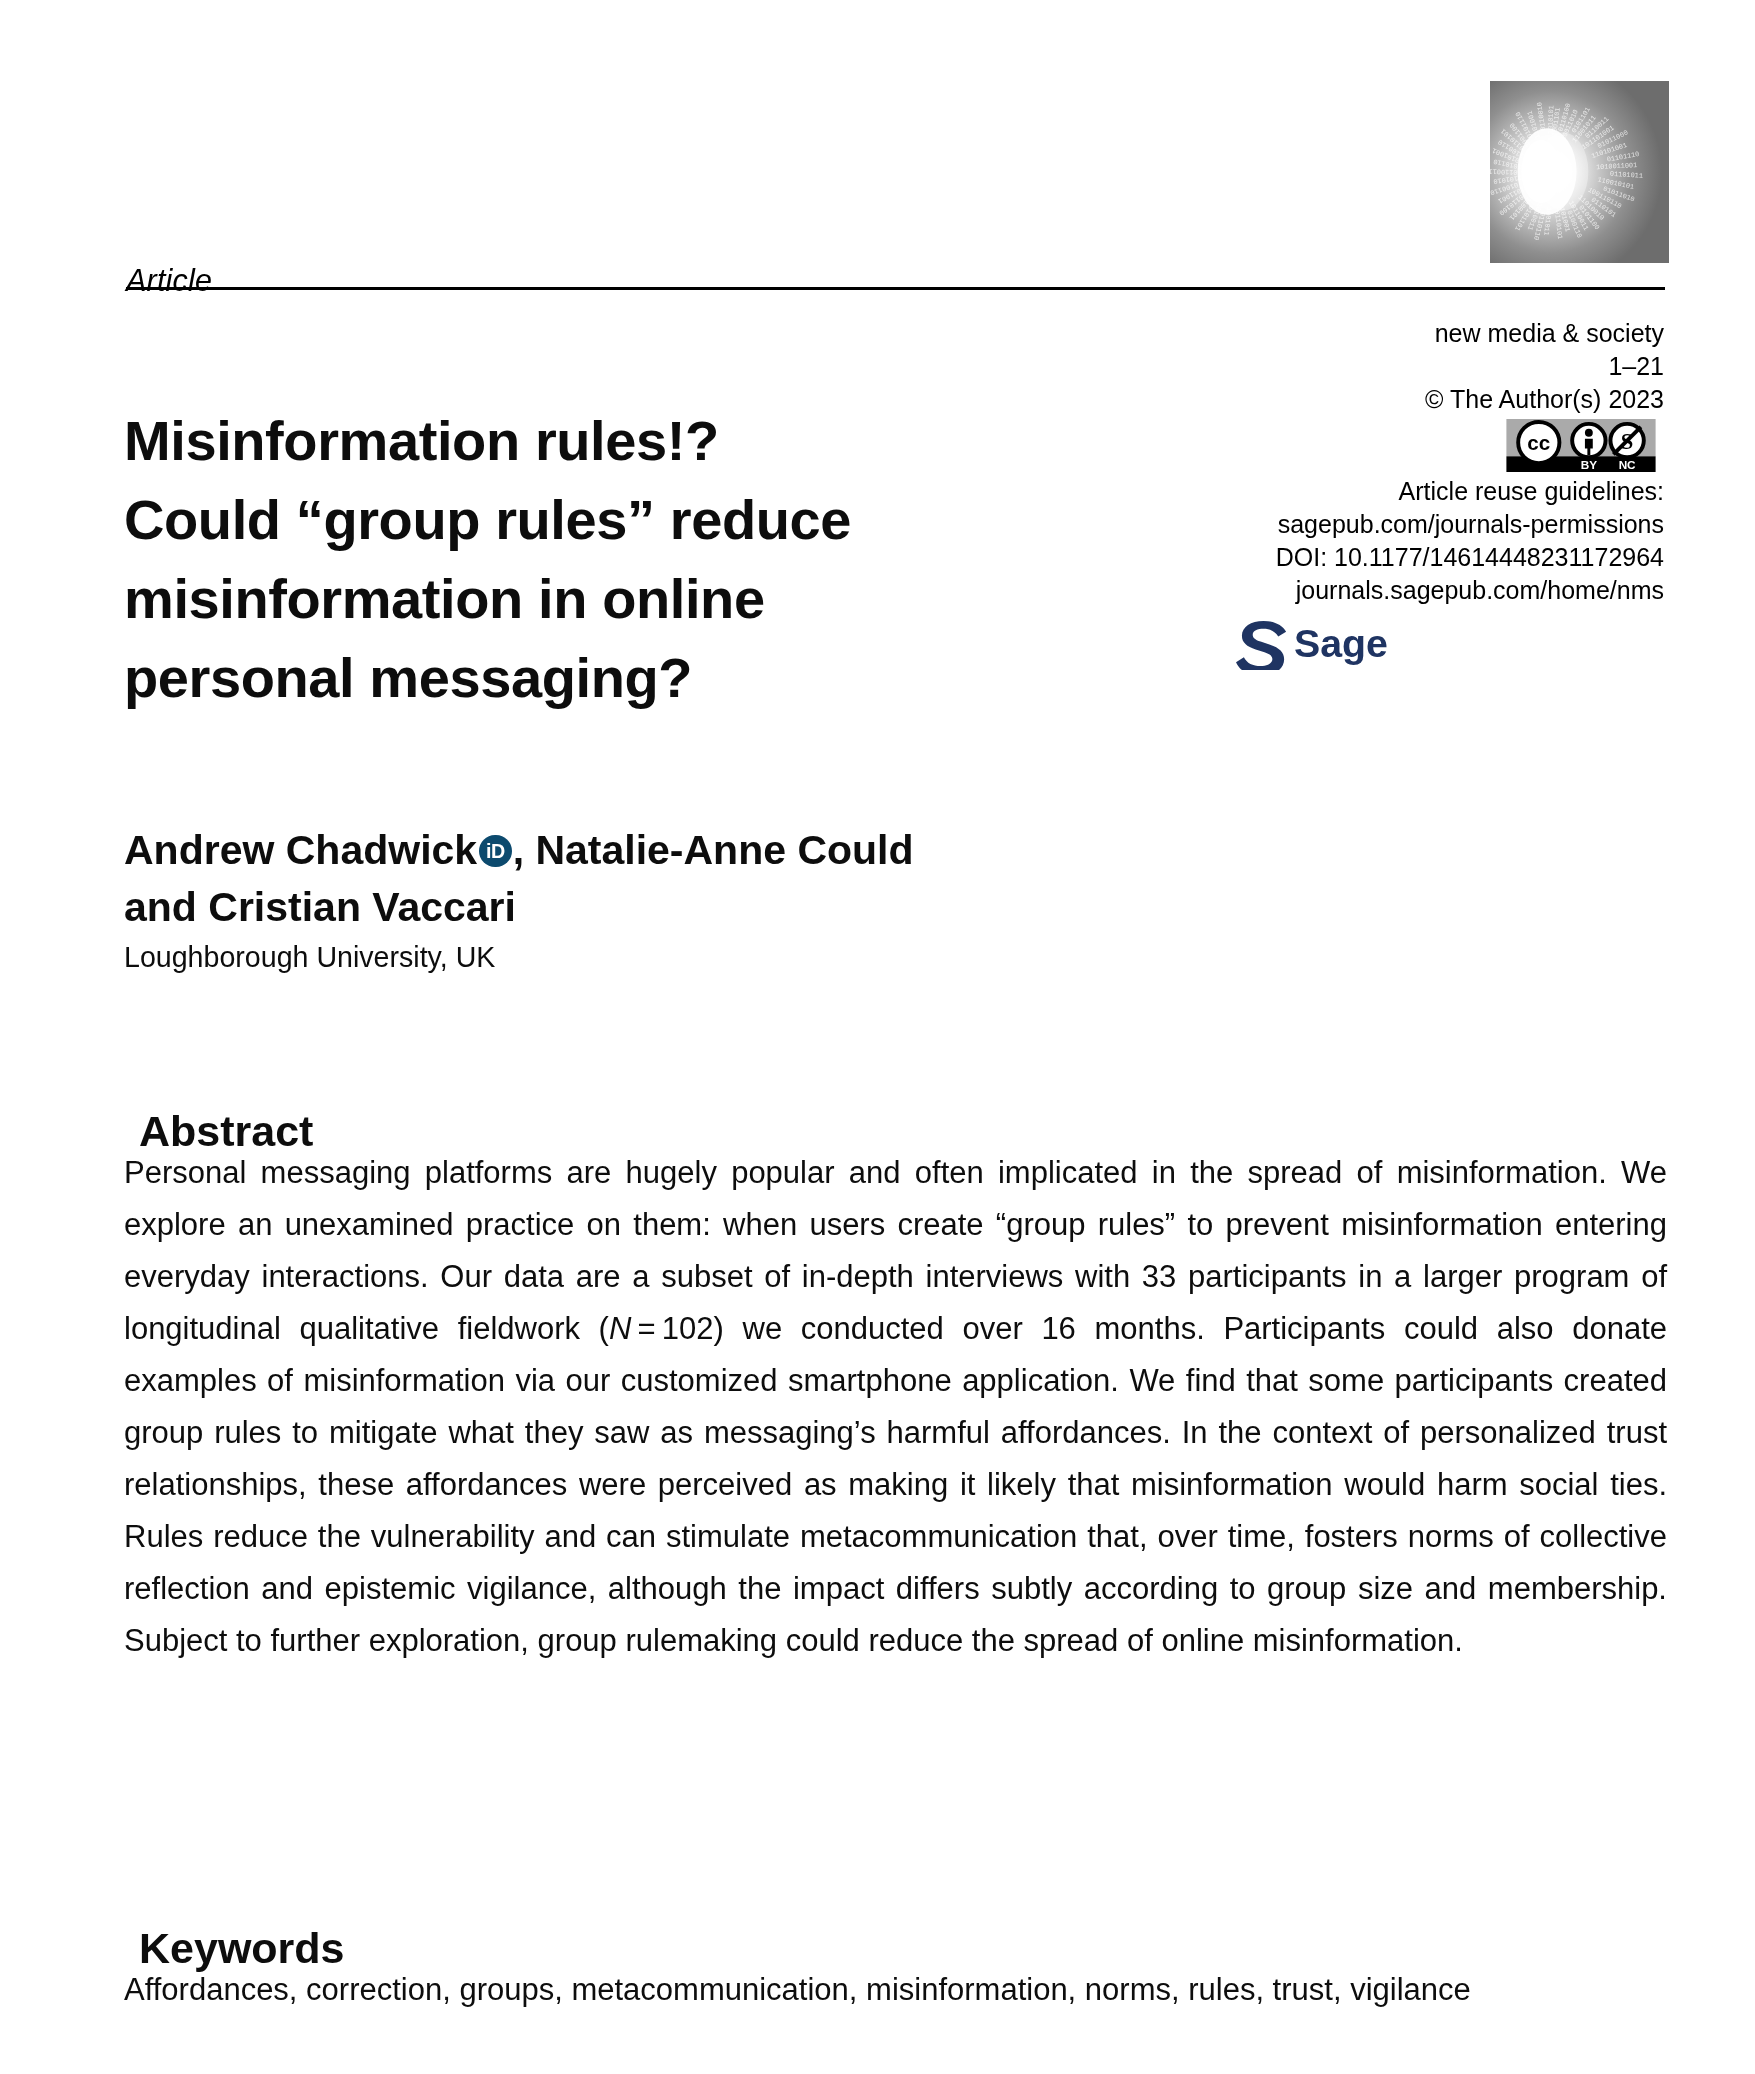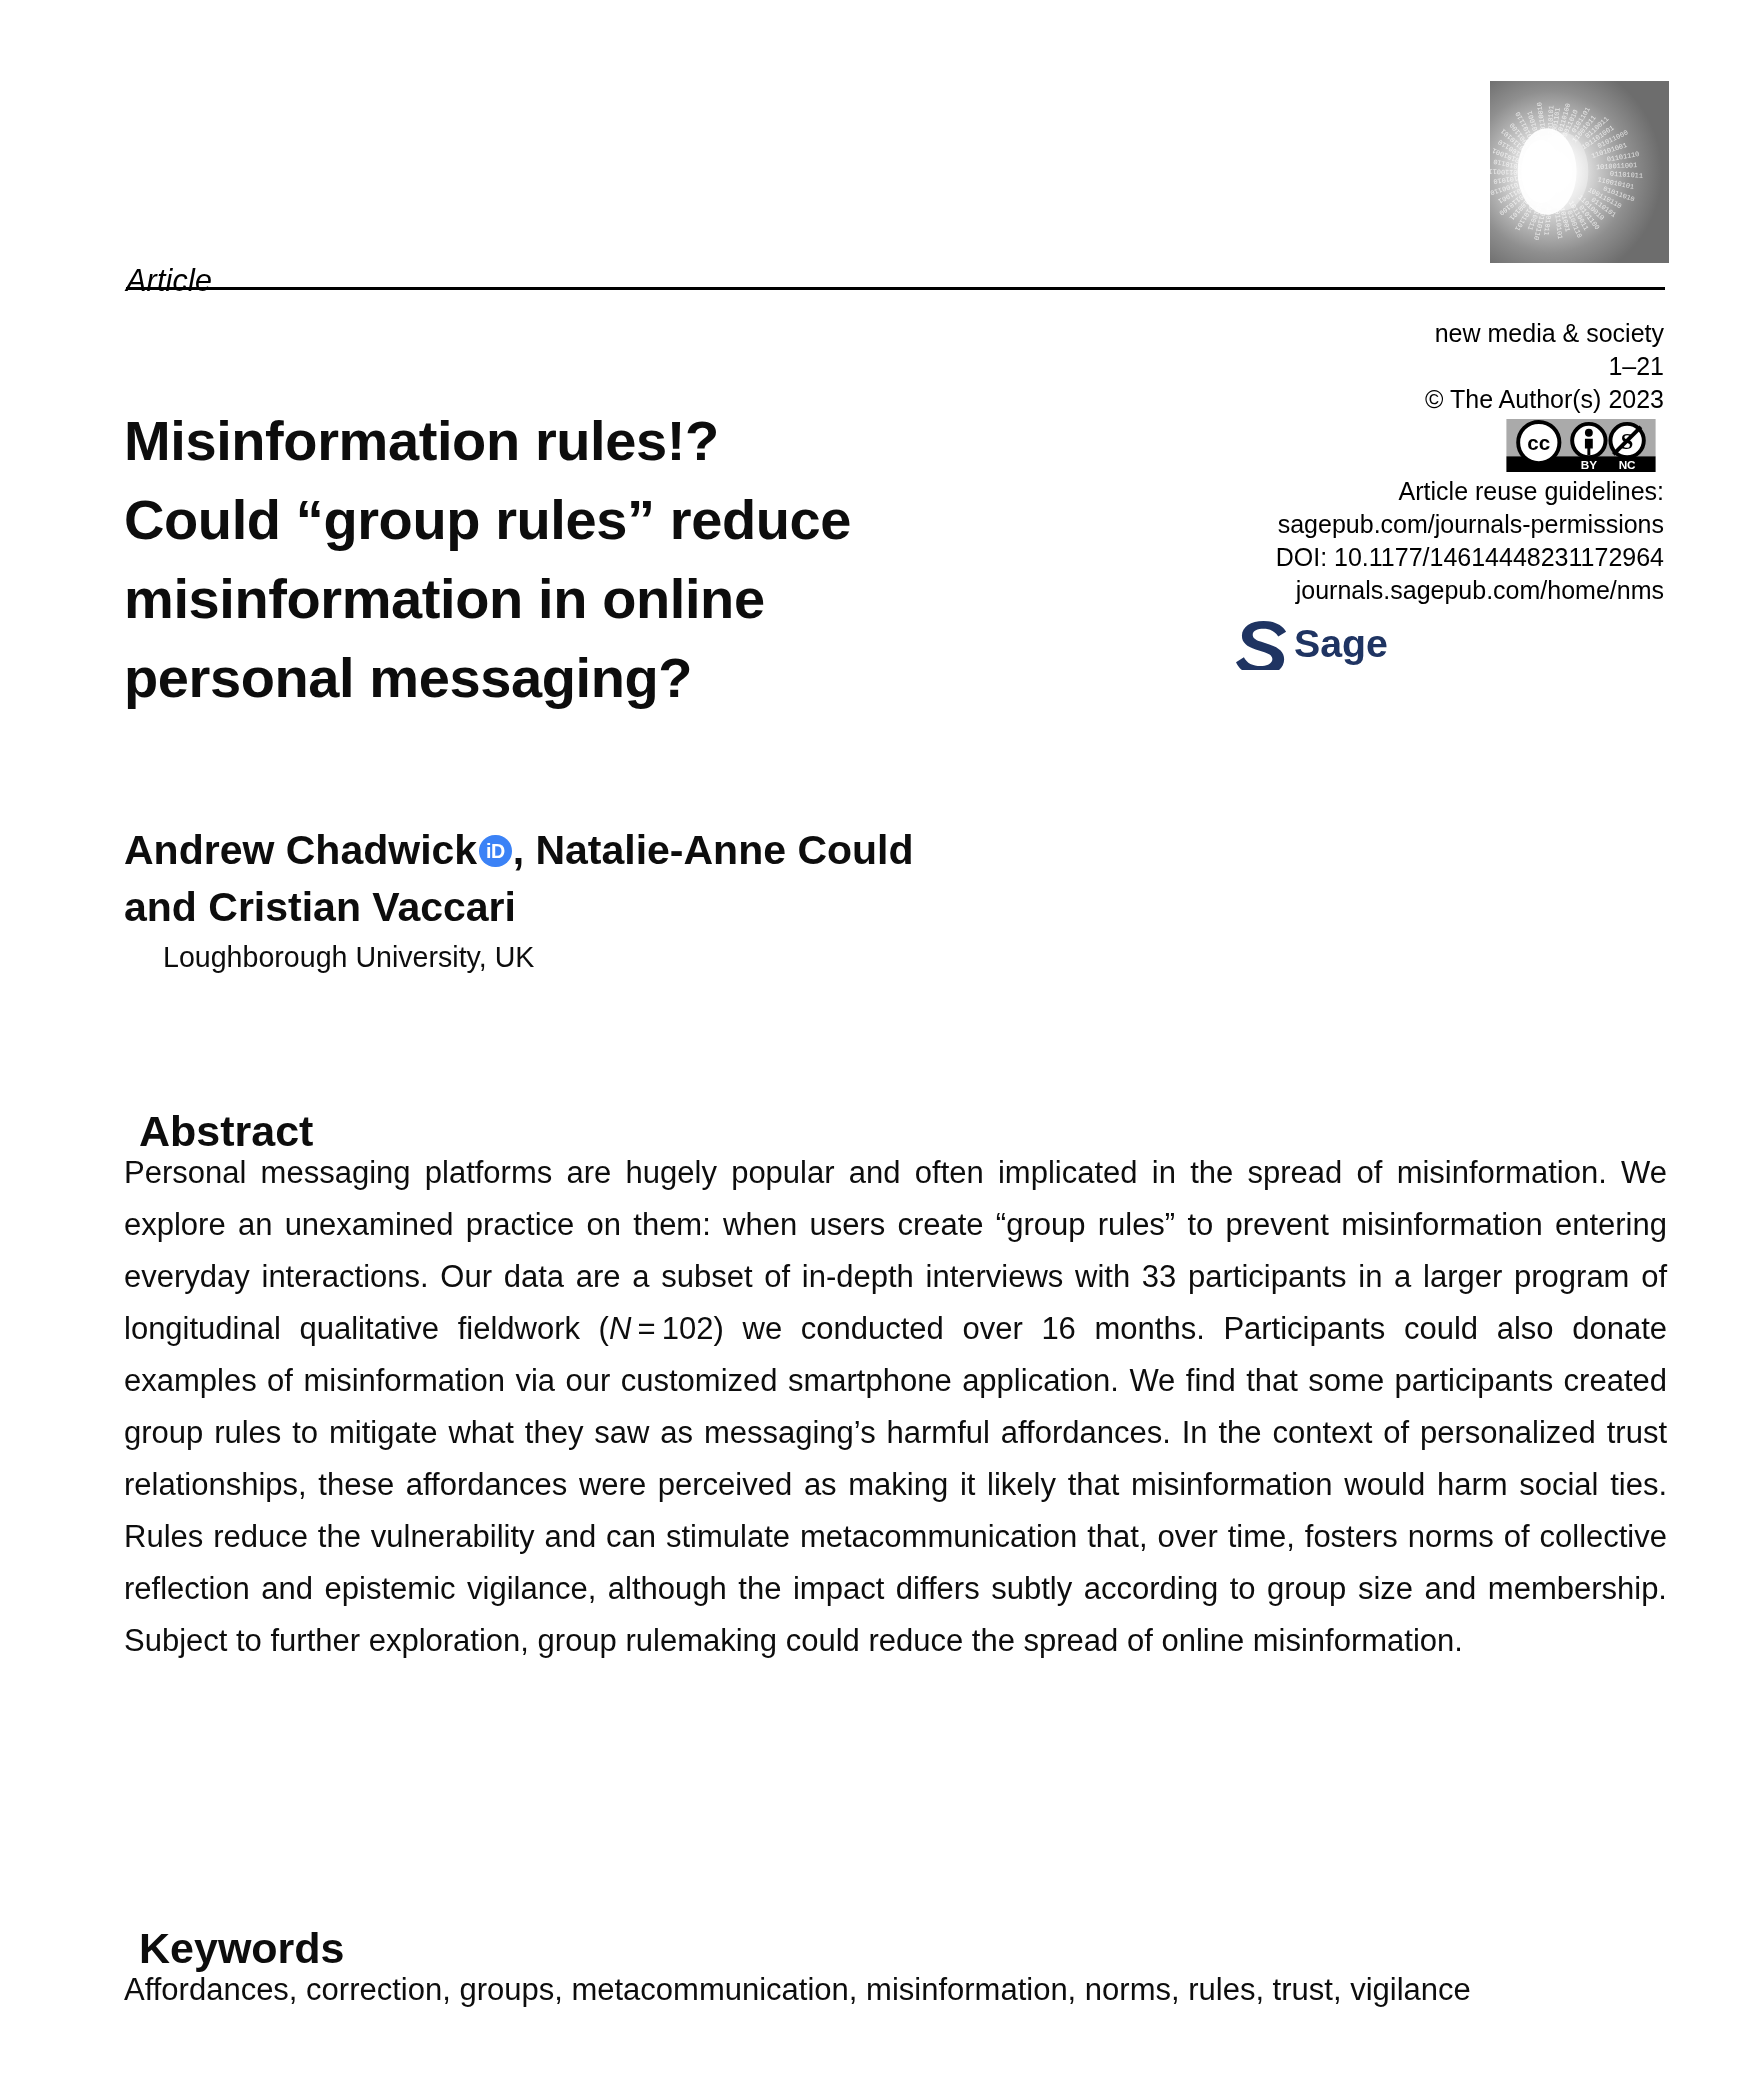--- a/index.html
+++ b/index.html
@@ -112,21 +112,21 @@
     font-weight: bold;
     font-stretch: condensed;
     color: #0d0d0d;
   }
   .authors .ln { display: block; }
   .orcid {
     display: inline-block;
     width: 32.5px;
     height: 32.5px;
     border-radius: 50%;
-    background: #3b82f6;
+    background: #0c4a6e;
     position: relative;
     vertical-align: -3px;
     margin: 0 1px 0 2px;
   }
   .orcid-text {
     position: absolute;
     left: 0; top: 0;
     width: 32.5px;
     height: 32.5px;
     line-height: 32.5px;
@@ -138,21 +138,20 @@
     font-family: "Liberation Sans", sans-serif;
     letter-spacing: -0.5px;
   }
   .affiliation {
     position: absolute;
     left: 124px;
     top: 941px;
     font-size: 28.6px;
     font-weight: 400;
     color: #0d0d0d;
-    margin-left: 39px;
   }
 
   
   .section-head {
     position: absolute;
     left: 139px;
     font-size: 43px;
     font-weight: bold;
     color: #0d0d0d;
   }

